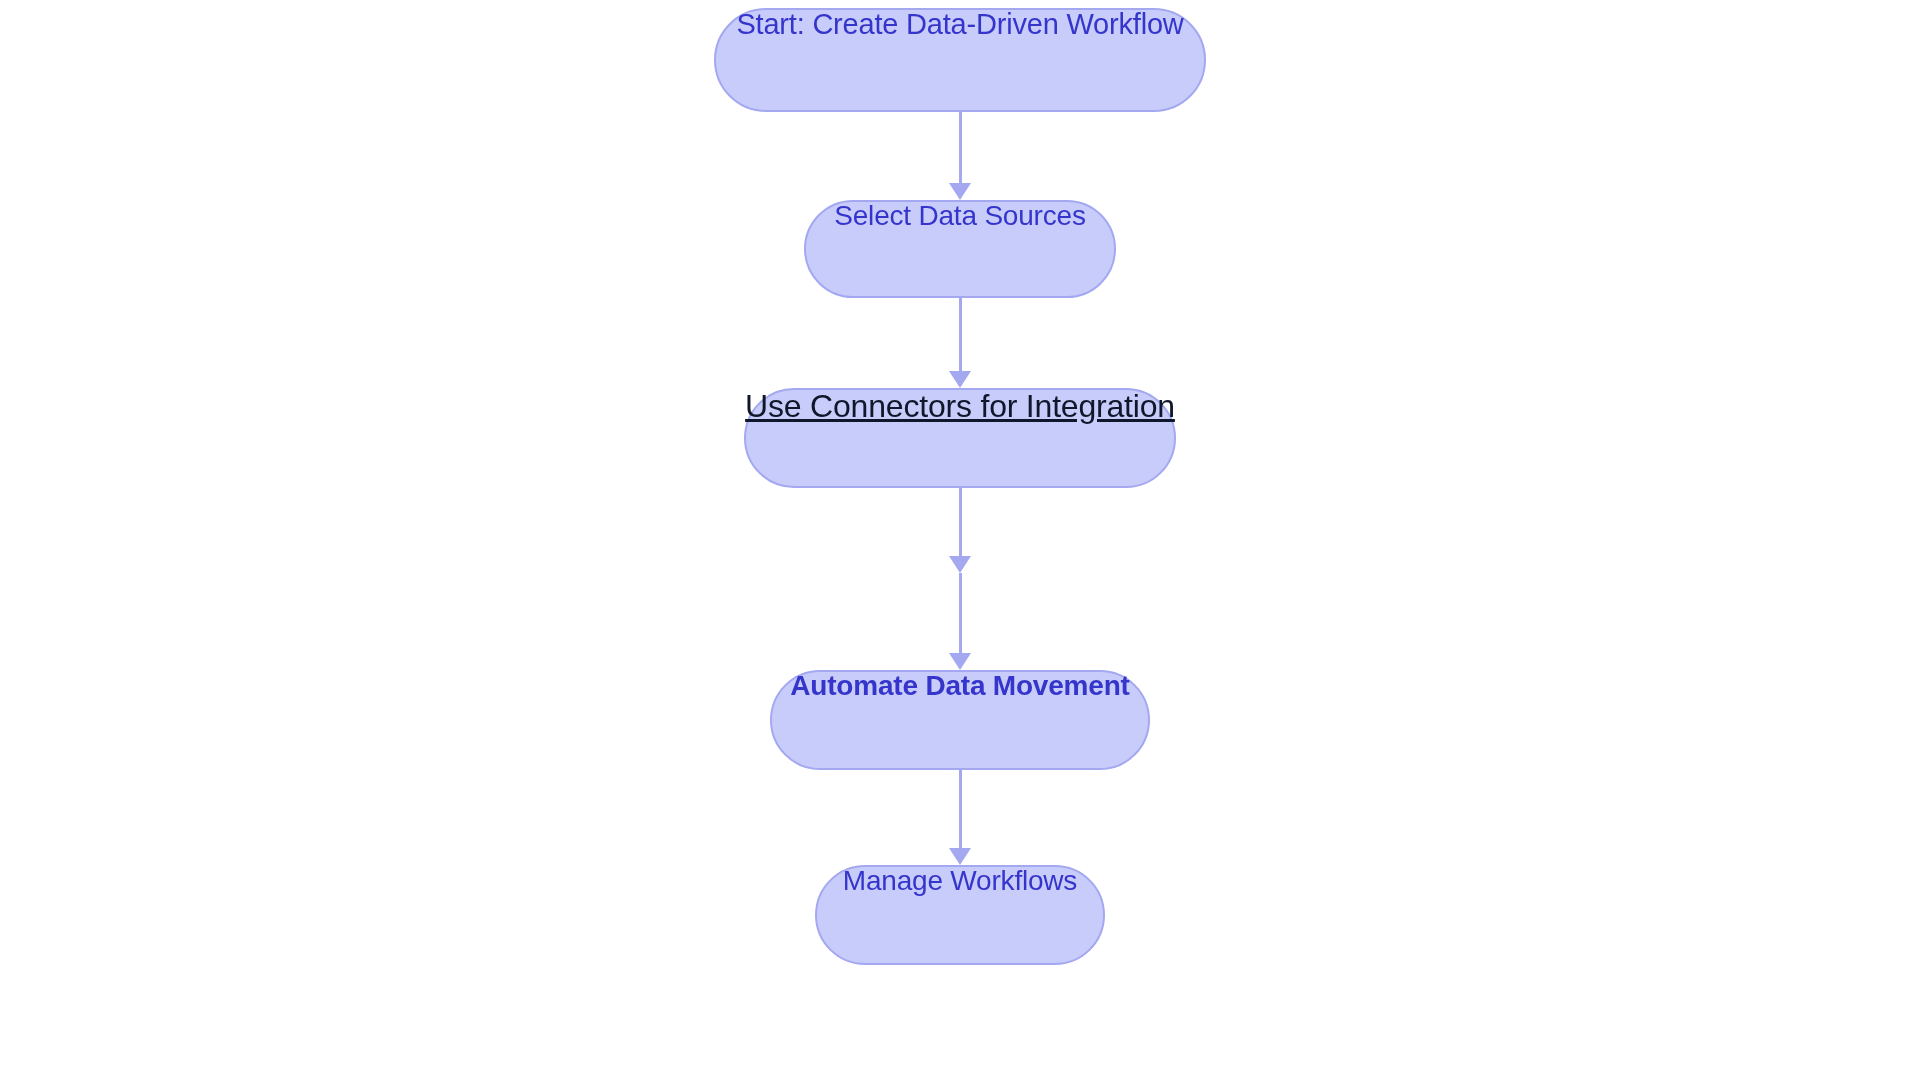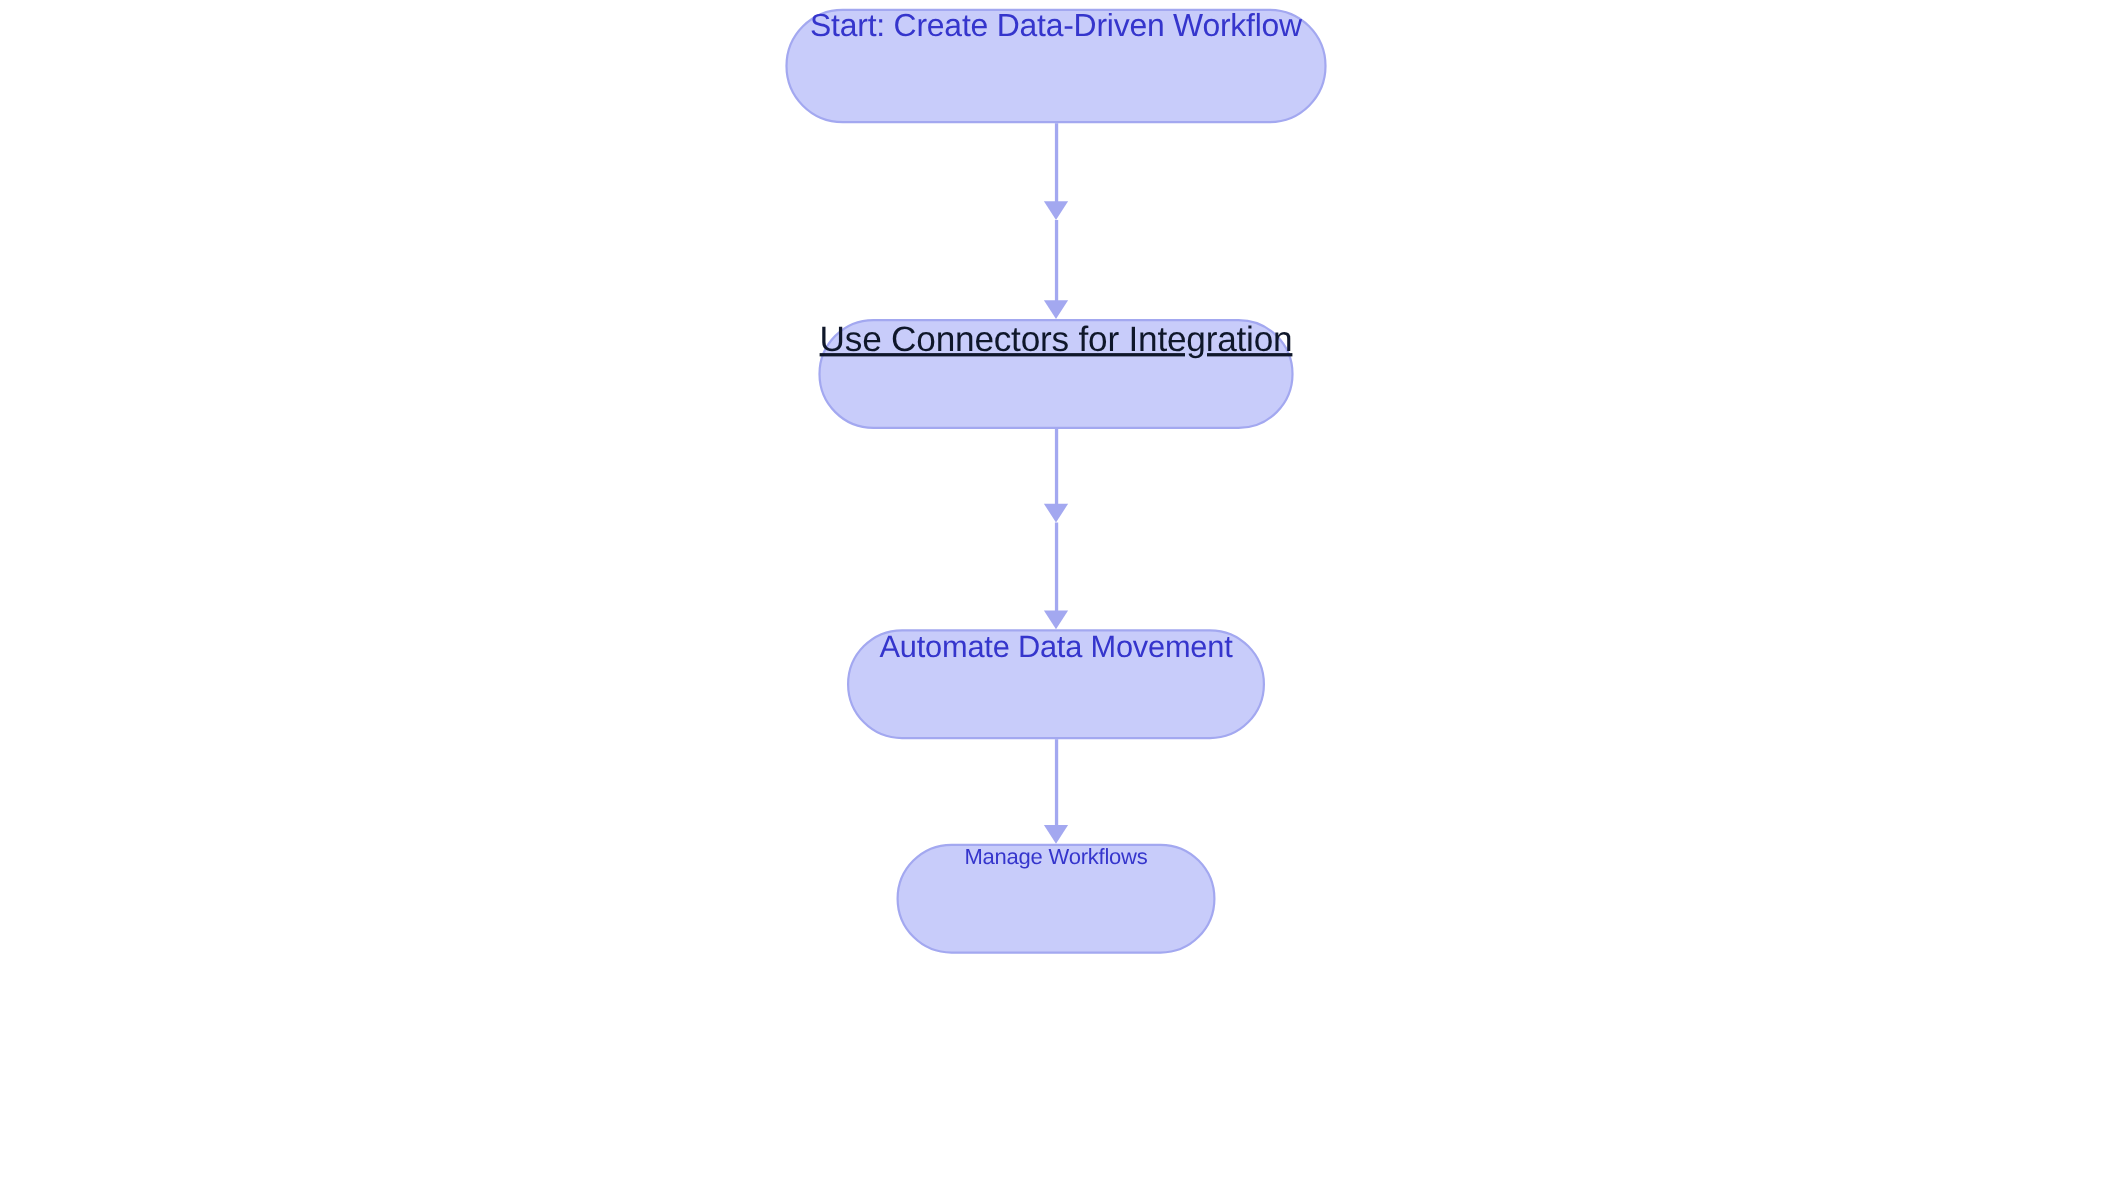--- a/index.html
+++ b/index.html
@@ -86,20 +86,23 @@
 
     <div class="node" id="node-0" style="width: 492px; height: 104px; font-size: 29px; background: rgb(200, 204, 250); border-color: rgb(163, 168, 240); color: rgb(53, 53, 204);">
       <span class="node-label">Start: Create Data-Driven Workflow</span>
     </div>
 
     <div class="connector" id="conn-0" style="height: 88px;">
       <div class="line" style="background: rgb(163, 168, 240);"></div>
       <div class="head" style="border-top-color: rgb(163, 168, 240);"></div>
     </div>
 
+    <div class="node" id="node-1" style="width: 312px; height: 98px; font-size: 28px; background: rgb(200, 204, 250); border-color: rgb(163, 168, 240); color: rgb(53, 53, 204);">
+      <span class="node-label">Select Data Sources</span>
+    </div>
 
     <div class="connector" id="conn-1" style="height: 90px;">
       <div class="line" style="background: rgb(163, 168, 240);"></div>
       <div class="head" style="border-top-color: rgb(163, 168, 240);"></div>
     </div>
 
     <div class="node" id="node-2" style="width: 432px; height: 100px; font-size: 32px; background: rgb(200, 204, 250); border-color: rgb(163, 168, 240); color: #0f172a; text-decoration: underline;">
       <span class="node-label">Use Connectors for Integration</span>
     </div>
 
@@ -107,27 +110,27 @@
       <div class="line" style="background: rgb(163, 168, 240);"></div>
       <div class="head" style="border-top-color: rgb(163, 168, 240);"></div>
     </div>
 
 
     <div class="connector" id="conn-3" style="height: 97px;">
       <div class="line" style="background: rgb(163, 168, 240);"></div>
       <div class="head" style="border-top-color: rgb(163, 168, 240);"></div>
     </div>
 
-    <div class="node" id="node-4" style="width: 380px; height: 100px; font-size: 28px; background: rgb(200, 204, 250); border-color: rgb(163, 168, 240); color: rgb(53, 53, 204);">
+    <div class="node" id="node-4" style="width: 380px; height: 100px; font-size: 28px; background: rgb(200, 204, 250); border-color: rgb(163, 168, 240); color: rgb(53, 53, 204); font-weight: bold;">
       <span class="node-label">Automate Data Movement</span>
     </div>
 
     <div class="connector" id="conn-4" style="height: 95px;">
       <div class="line" style="background: rgb(163, 168, 240);"></div>
       <div class="head" style="border-top-color: rgb(163, 168, 240);"></div>
     </div>
 
-    <div class="node" id="node-5" style="width: 290px; height: 100px; font-size: 20px; background: rgb(200, 204, 250); border-color: rgb(163, 168, 240); color: rgb(53, 53, 204);">
+    <div class="node" id="node-5" style="width: 290px; height: 100px; font-size: 28px; background: rgb(200, 204, 250); border-color: rgb(163, 168, 240); color: rgb(53, 53, 204);">
       <span class="node-label">Manage Workflows</span>
     </div>
 
   </div>
 </div>
 
 </body></html>

